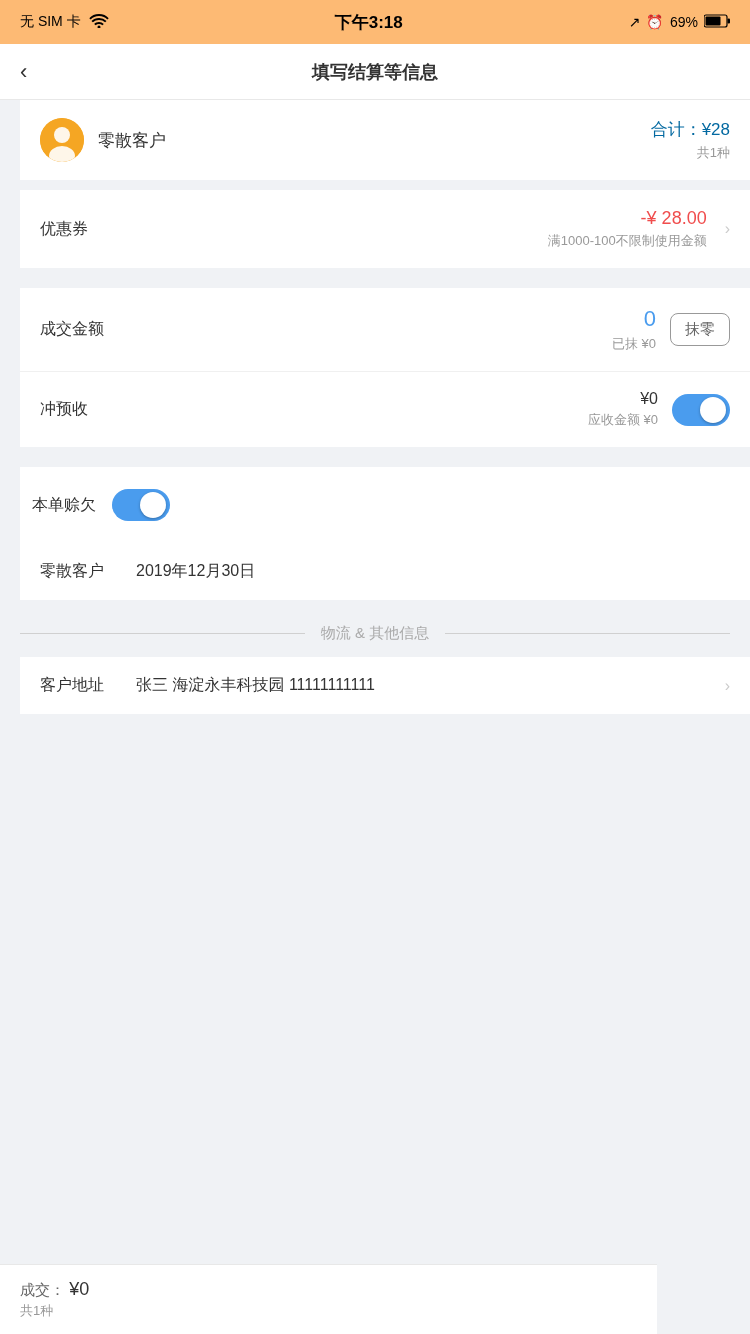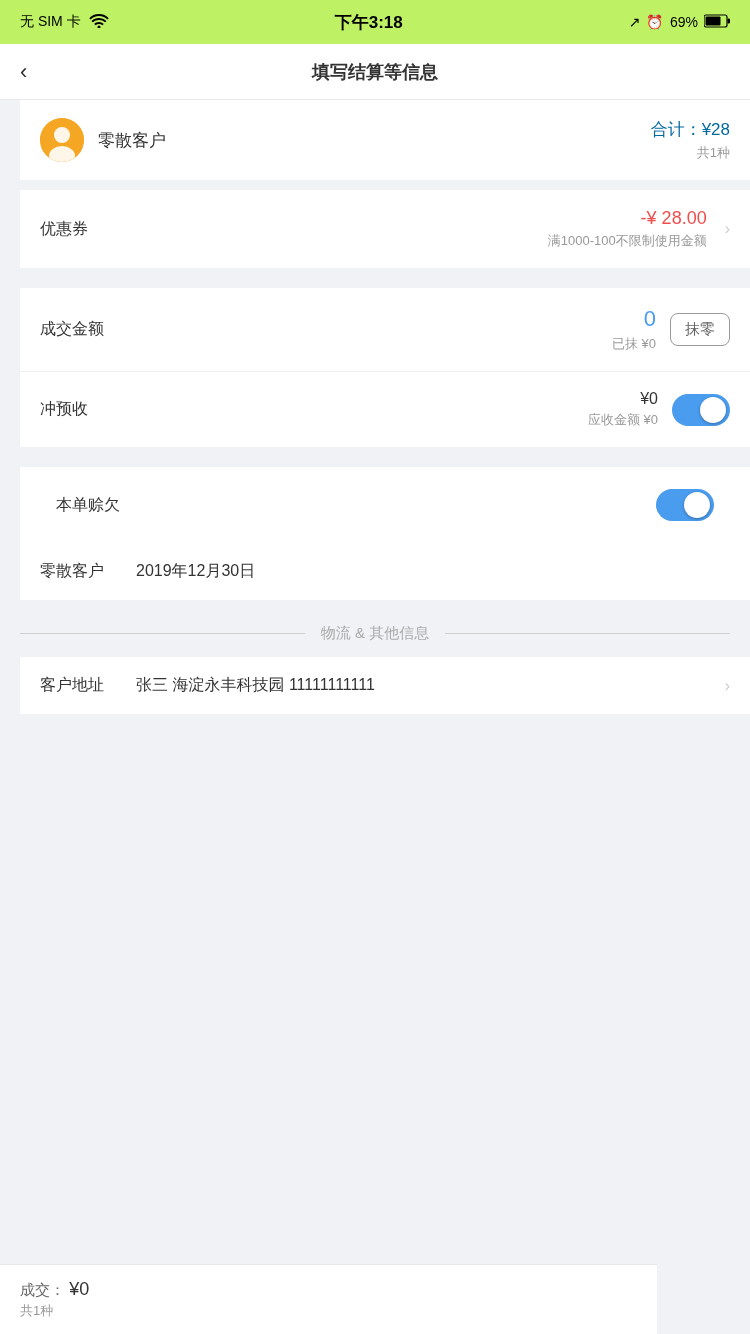--- a/index.html
+++ b/index.html
@@ -9,21 +9,21 @@
       background: #f0f2f5;
       width: 750px;
       min-height: 1334px;
       position: relative;
       overflow-x: hidden;
     }
 
     
     .status-bar {
       height: 44px;
-      background: #bef264;
+      background: #fdba74;
       display: flex;
       align-items: center;
       justify-content: space-between;
       padding: 0 20px;
       font-size: 15px;
       font-weight: 500;
     }
     .status-left { font-size: 14px; color: #000; display: flex; align-items: center; gap: 8px; }
     .status-center { font-size: 17px; font-weight: 600; color: #000; }
     .status-right { display: flex; align-items: center; gap: 6px; font-size: 14px; }
@@ -140,24 +140,23 @@
       border-radius: 50%;
       background: #fff;
       position: absolute;
       top: 3px;
       right: 4px;
       box-shadow: 0 1px 3px rgba(0,0,0,0.3);
     }
 
     
     .debit-row {
-      padding: 22px 36px;
-      display: flex;
-      align-items: center;
-      justify-content: space-between;
+      padding: 22px 12px;
+      display: flex;
+      align-items: center;
     }
 
     
     .due-date-row {
       padding: 18px 20px;
       display: flex;
       align-items: center;
       gap: 16px;
     }
 

